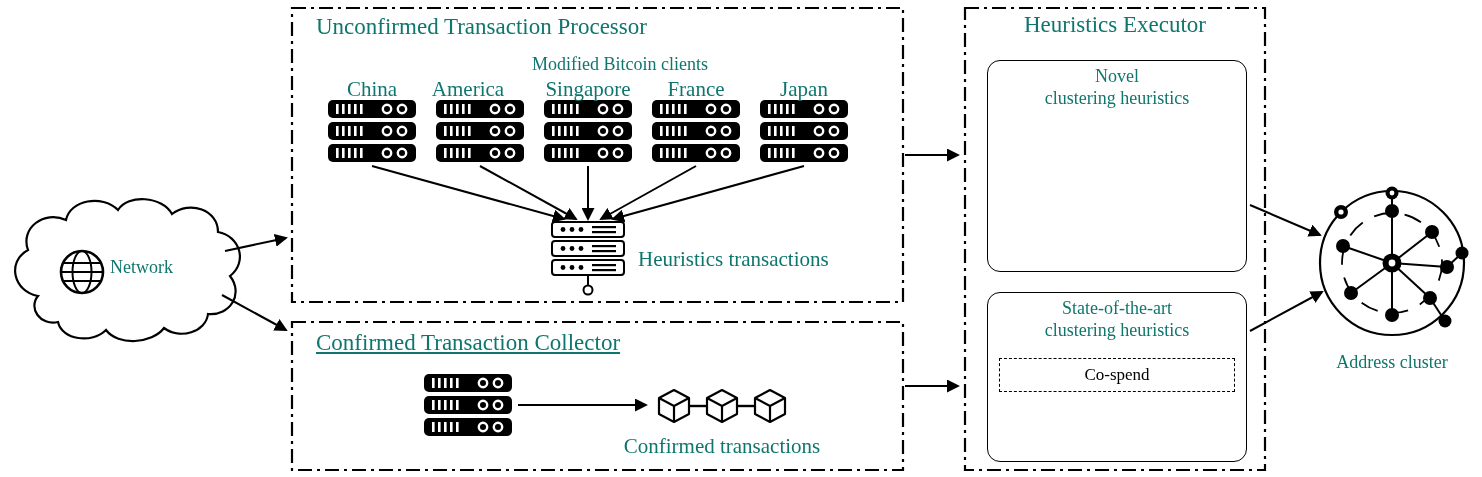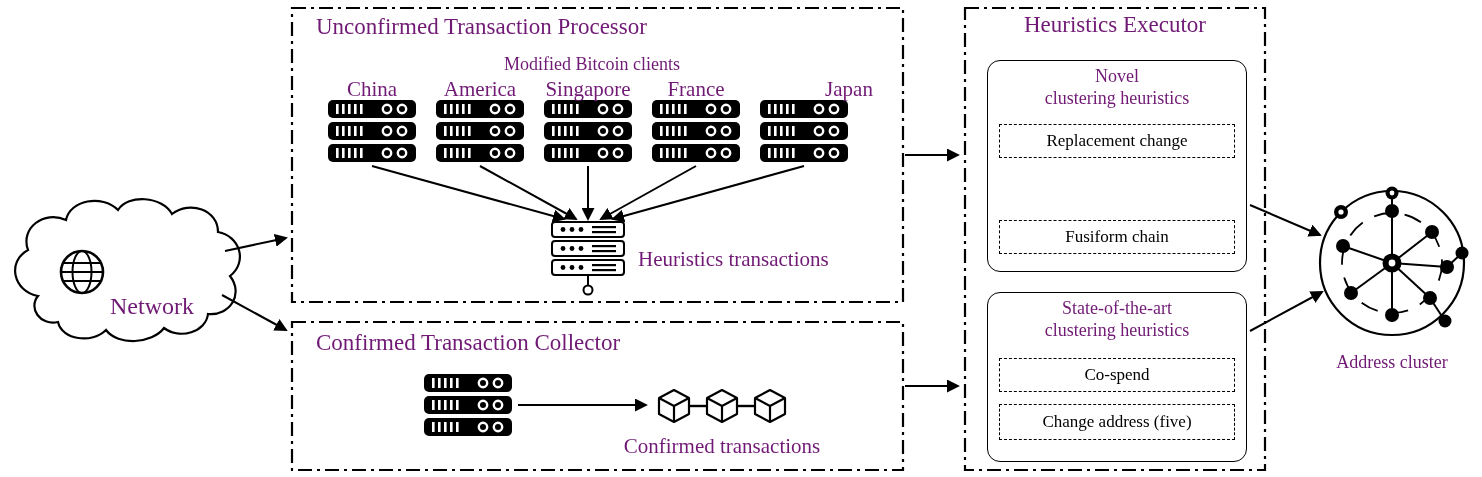--- a/index.html
+++ b/index.html
@@ -8,23 +8,23 @@
     font-family:"Liberation Serif","DejaVu Serif",serif;
     color:#000;
   }
   .canvas {
     position:relative;
     width:1482px; height:477px;
     background:#fff;
     overflow:hidden;
   }
   .layer { position:absolute; left:0; top:0; width:1482px; height:477px; }
-  .label { position:absolute; white-space:nowrap; color:#701a75; }
+  .label { position:absolute; white-space:nowrap; color:#0f766e; }
   .centered { transform:translateX(-50%); text-align:center; }
-  .t-net   { font-size:24px;margin-top:36px; }
+  .t-net   { font-size:18px; }
   .t-title { font-size:23px; }
   .t-mid   { font-size:18px; }
   .t-small { font-size:21px; }
   .panel {
     position:absolute;
     border:1.7px solid #000;
     border-radius:13px;
     background:transparent;
   }
   .heur-item {
@@ -163,42 +163,39 @@
       <circle r="9.5" fill="#000" stroke="none"></circle>
       <circle r="3.4" fill="#fff" stroke="none"></circle>
       <circle cx="-51" cy="-51" r="2.6" fill="#fff" stroke="none"></circle>
       <circle cx="0" cy="-70" r="2.4" fill="#fff" stroke="none"></circle>
     </g>
   </svg>
 
   <div class="label t-net" style="left:110px; top:257px;">Network</div>
 
   <div class="label t-title" style="left:316px; top:14px;">Unconfirmed Transaction Processor</div>
-  <div class="label t-mid centered" style="left:592px; top:54px;">Modified Bitcoin clients</div>
+  <div class="label t-mid centered" style="left:620px; top:54px;">Modified Bitcoin clients</div>
 
   <div class="label t-small centered" style="left:372px; top:77px;">China</div>
-  <div class="label t-small centered" style="left:480px; top:77px;text-align:right;">America</div>
+  <div class="label t-small centered" style="left:468px; top:77px;text-align:right;">America</div>
   <div class="label t-small centered" style="left:588px; top:77px;">Singapore</div>
   <div class="label t-small centered" style="left:696px; top:77px;">France</div>
-  <div class="label t-small centered" style="left:849px; top:77px;">Japan</div>
+  <div class="label t-small centered" style="left:804px; top:77px;">Japan</div>
 
   <div class="label t-small" style="left:638px; top:247px;">Heuristics transactions</div>
 
-  <div class="label t-title" style="left:316px; top:330px;">Confirmed Transaction Collector</div>
+  <div class="label t-title" style="left:316px; top:330px;text-decoration:underline;">Confirmed Transaction Collector</div>
   <div class="label t-title centered" style="left:1115px; top:12px;">Heuristics Executor</div>
 
   <div class="label t-small centered" style="left:722px; top:434px;">Confirmed transactions</div>
 
   <div class="panel" style="left:987px; top:60px; width:260px; height:212px;"></div>
   <div class="label t-mid centered" style="left:1117px; top:66px;text-align:right;">Novel</div>
   <div class="label t-mid centered" style="left:1117px; top:88px;">clustering heuristics</div>
-  <div class="heur-item" style="left:999px; top:124px; width:236px; height:34px;">Replacement change</div>
-  <div class="heur-item" style="left:999px; top:220px; width:236px; height:34px;">Fusiform chain</div>
 
   <div class="panel" style="left:987px; top:292px; width:260px; height:170px;"></div>
   <div class="label t-mid centered" style="left:1117px; top:298px;">State-of-the-art</div>
   <div class="label t-mid centered" style="left:1117px; top:320px;">clustering heuristics</div>
   <div class="heur-item" style="left:999px; top:358px; width:236px; height:34px;">Co-spend</div>
-  <div class="heur-item" style="left:999px; top:404px; width:236px; height:36px;">Change address (five)</div>
 
   <div class="label t-mid centered" style="left:1392px; top:352px;">Address cluster</div>
 
 </div>
 
 </body></html>

